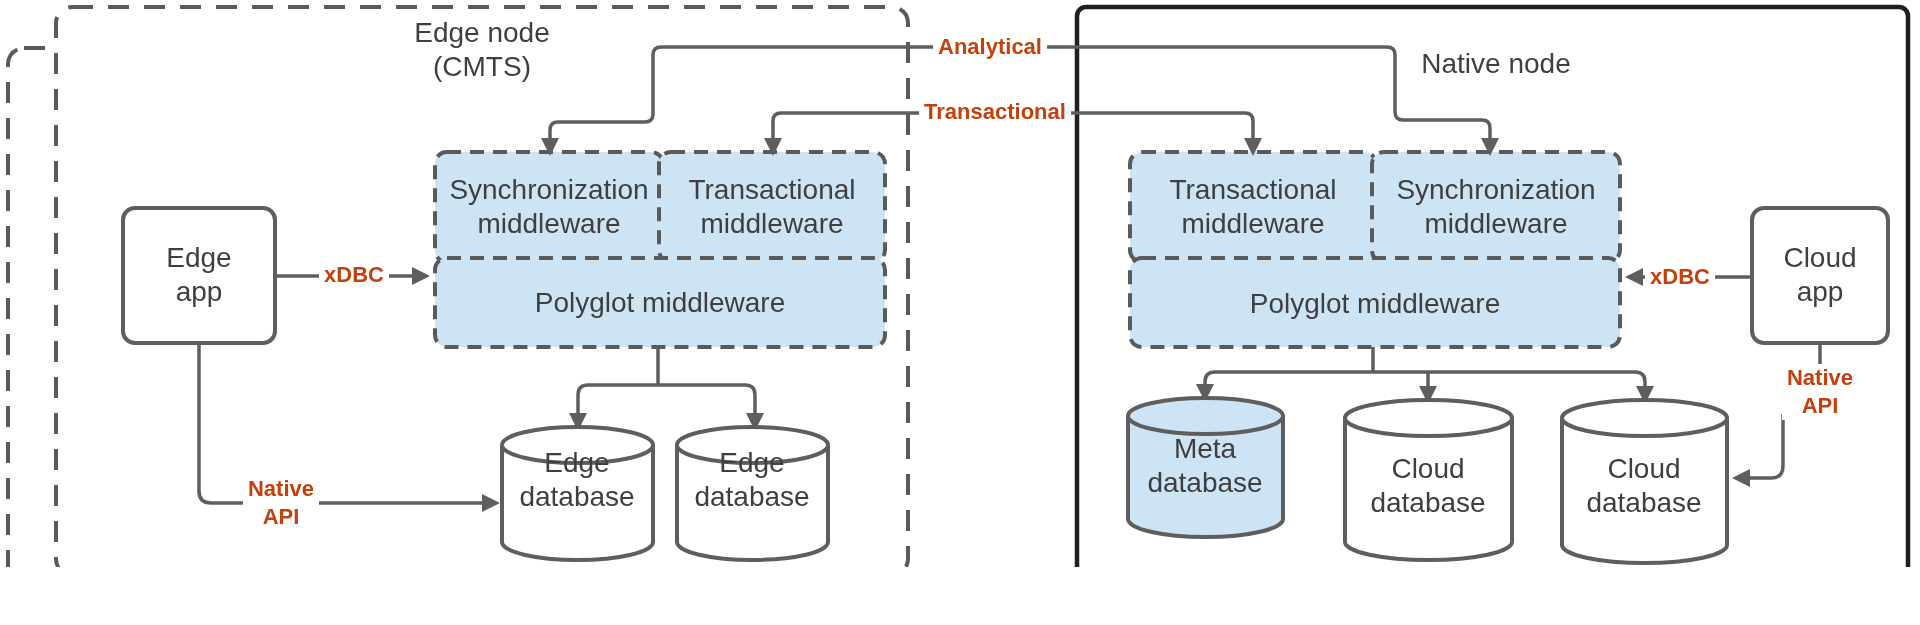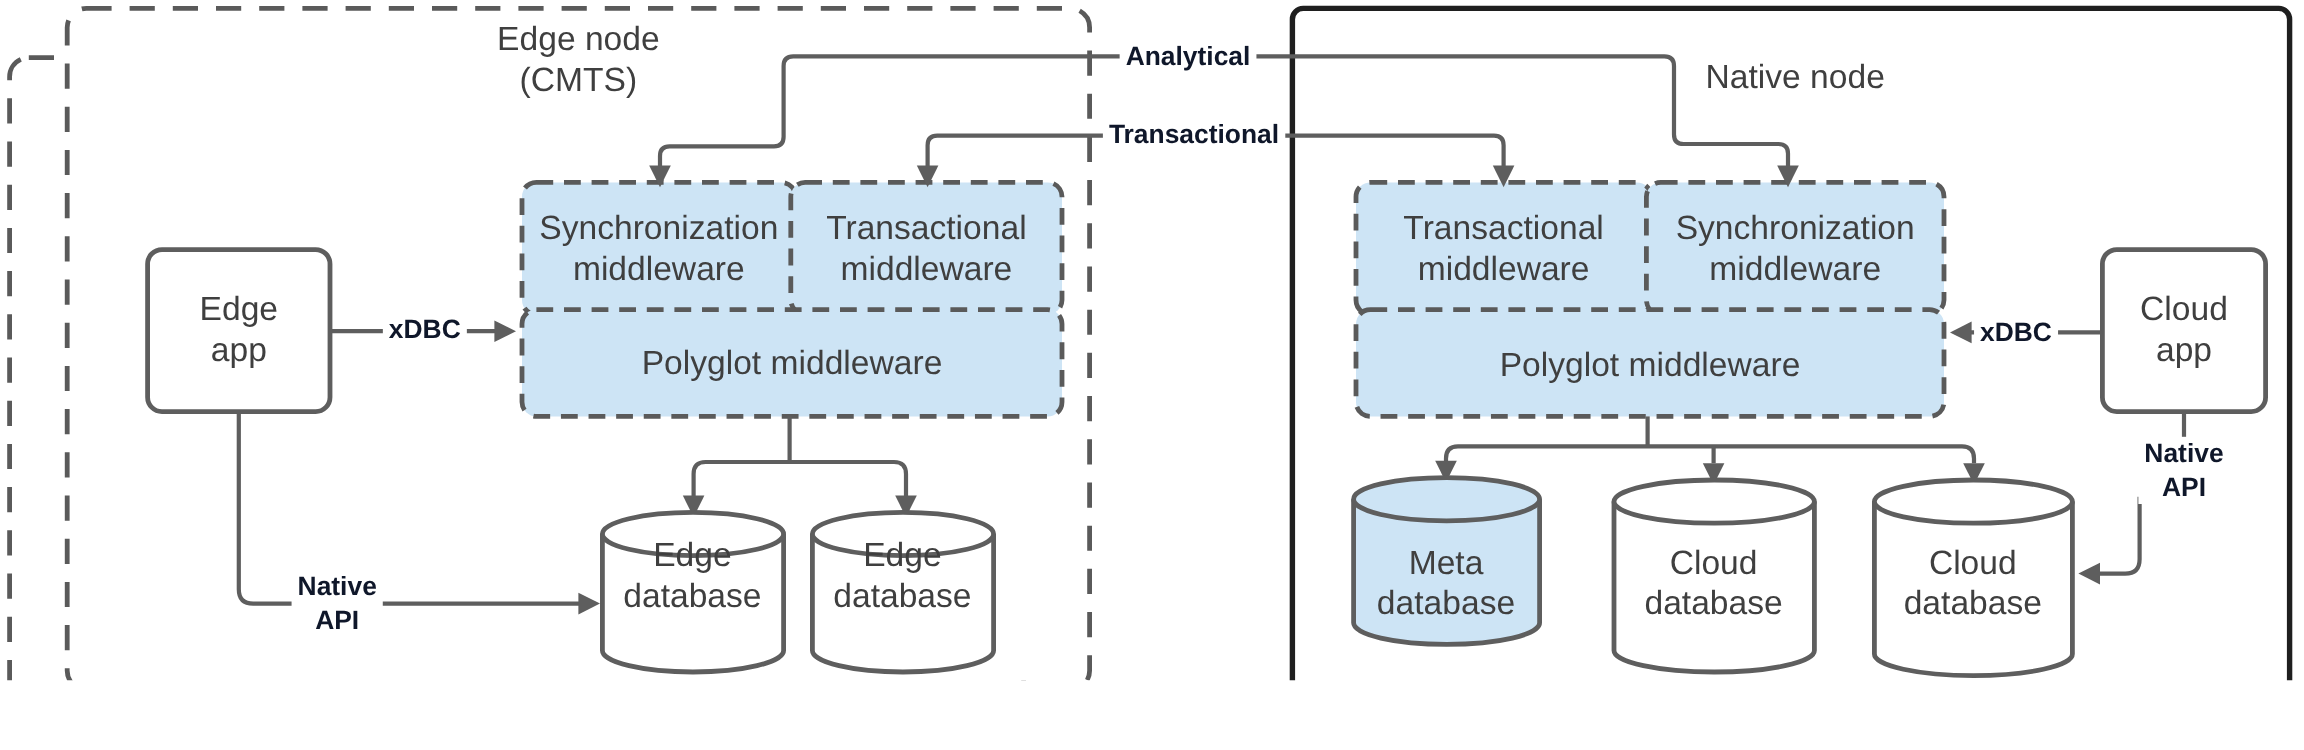--- a/index.html
+++ b/index.html
@@ -22,21 +22,21 @@
   .appbox{fill:#ffffff;stroke:var(--line);stroke-width:4;}
   .cline{fill:none;stroke:var(--line);stroke-width:3.5;}
   .ahead{fill:var(--line);stroke:none;}
   .cyl{fill:#ffffff;stroke:var(--line);stroke-width:4;}
   .cyl.blue{fill:var(--highlight);}
   .lbl{
     position:absolute;z-index:2;color:var(--text);font-size:28px;line-height:34px;
     text-align:center;white-space:pre-line;
   }
   .clbl{
-    position:absolute;z-index:3;color:#0f172a;font-size:22px;line-height:28px;
+    position:absolute;z-index:3;color:#c2410c;font-size:22px;line-height:28px;
     font-weight:bold;text-align:center;white-space:pre-line;background:#ffffff;
     padding:0 5px;transform:translate(-50%,-50%);
   }
 </style>
 </head>
 <body>
 
 <div id="canvas">
 
   <svg id="shapes" width="1920" height="625" viewBox="0 0 1920 625">
@@ -131,21 +131,21 @@
   <div class="lbl" style="left:1138px;top:173px;width:230px;">Transactional
 middleware</div>
   <div class="lbl" style="left:1381px;top:173px;width:230px;">Synchronization
 middleware</div>
   <div class="lbl" style="left:1225px;top:287px;width:300px;">Polyglot middleware</div>
 
   <div class="lbl" style="left:507px;top:446px;width:140px;">Edge
 database</div>
   <div class="lbl" style="left:682px;top:446px;width:140px;">Edge
 database</div>
-  <div class="lbl" style="left:1135px;top:432px;width:140px;margin-top:20px;">Meta
+  <div class="lbl" style="left:1135px;top:432px;width:140px;">Meta
 database</div>
   <div class="lbl" style="left:1358px;top:452px;width:140px;">Cloud
 database</div>
   <div class="lbl" style="left:1574px;top:452px;width:140px;">Cloud
 database</div>
 
   <div class="clbl" style="left:990px;top:47px;">Analytical</div>
   <div class="clbl" style="left:995px;top:112px;">Transactional</div>
   <div class="clbl" style="left:354px;top:275px;">xDBC</div>
   <div class="clbl" style="left:1680px;top:277px;">xDBC</div>

